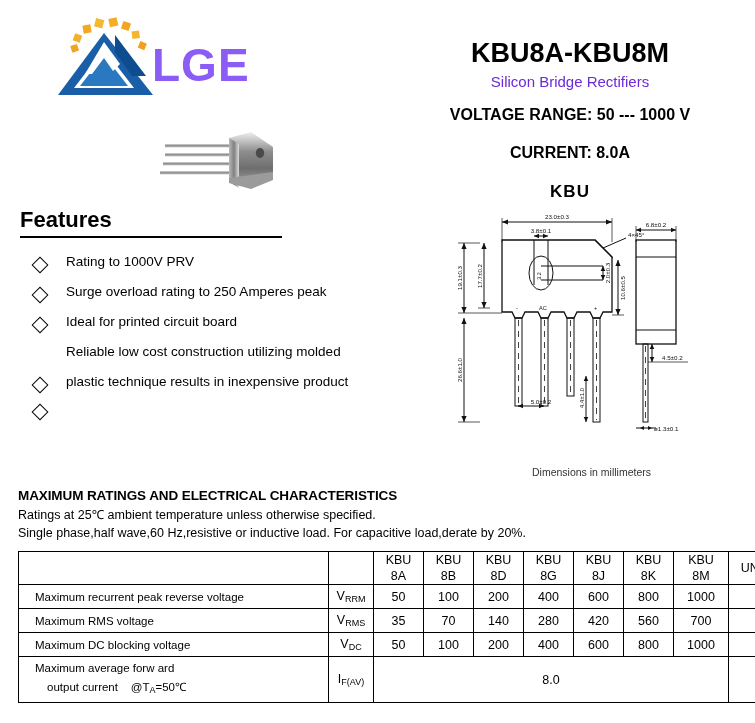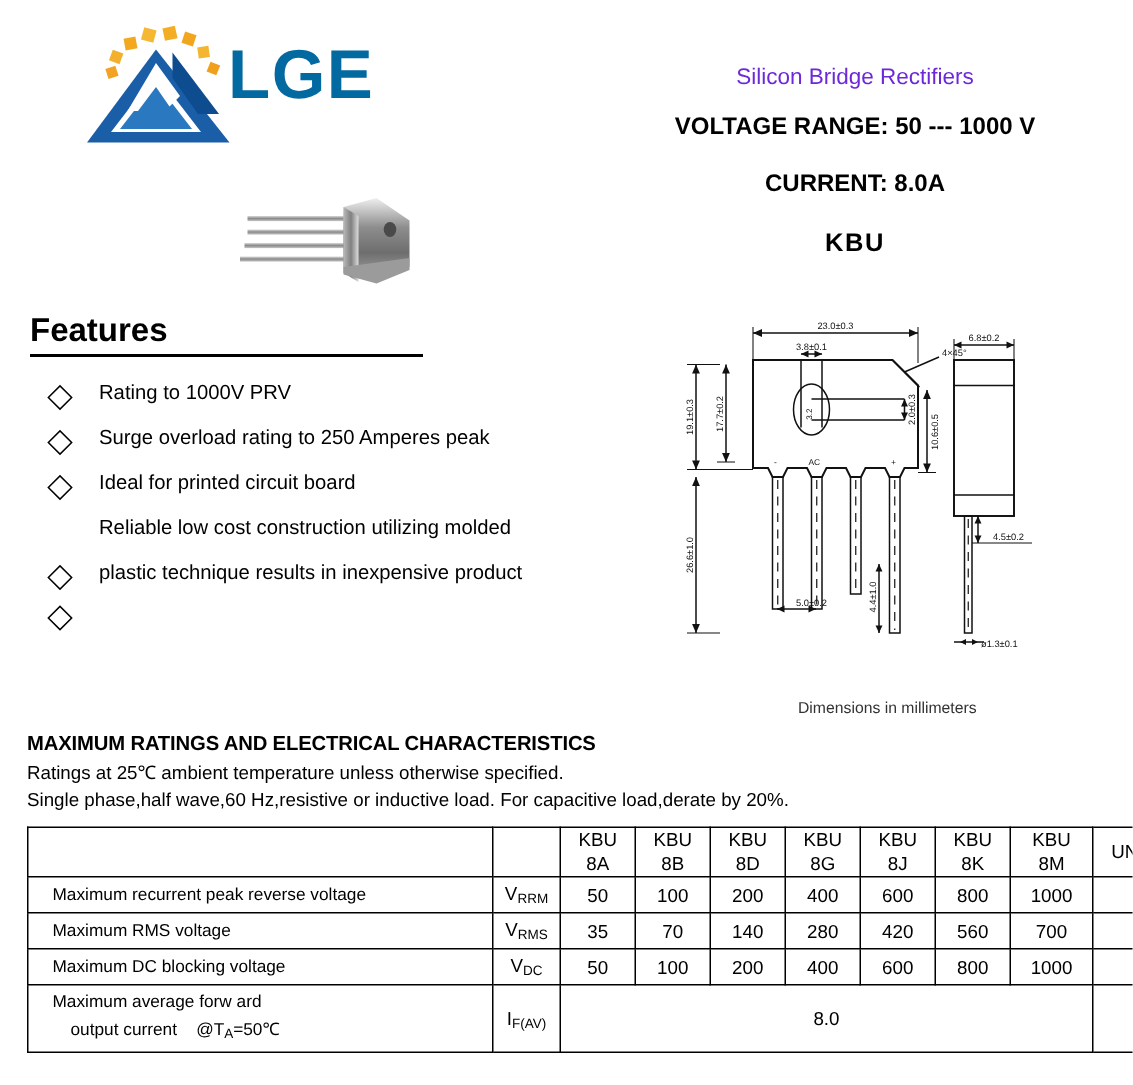--- a/index.html
+++ b/index.html
@@ -10,23 +10,23 @@
     color:#000;
     position:relative;
     overflow:hidden;
   }
   .page{position:relative;width:755px;height:723px;}
 
   
   .logo-wrap{position:absolute;left:36px;top:14px;width:230px;height:86px;}
   .logo-mark{position:absolute;left:22px;top:2px;width:104px;height:82px;}
   .logo-text{
-    position:absolute;left:116px;top:12px;
+    position:absolute;left:116px;top:28px;
     font-size:46px;font-weight:bold;letter-spacing:1px;
-    color:#0369a1;font-family:"Liberation Sans", sans-serif;
+    color:#8b5cf6;font-family:"Liberation Sans", sans-serif;
     line-height:46px;
   }
 
   
   .hdr{position:absolute;left:400px;top:38px;width:340px;text-align:center;}
   .hdr .title{font-size:27px;font-weight:bold;letter-spacing:0px;line-height:30px;}
   .hdr .subtitle{font-size:15px;margin-top:5px;color:#6d28d9;}
   .hdr .spec{font-size:16px;font-weight:bold;margin-top:14px;line-height:22px;}
   .hdr .pkg{font-size:17px;font-weight:bold;margin-top:18px;letter-spacing:1px;}
 
@@ -107,20 +107,21 @@
 
       <path d="M46 39 L70 70 L22 70 Z" fill="#2a79c0"></path>
 
       <path d="M57 19 L88 60 L74 60 L57 36 Z" fill="#0d4c8f"></path>
       <path d="M46 26 L62 48 L55 55 L46 42 L34 58 L27 58 Z" fill="#ffffff"></path>
     </svg>
     <div class="logo-text">LGE</div>
   </div>
 
   <div class="hdr">
+    <div class="title">KBU8A-KBU8M</div>
     <div class="subtitle">Silicon Bridge Rectifiers</div>
     <div class="spec">VOLTAGE  RANGE:   50 --- 1000 V</div>
     <div class="spec" style="margin-top:16px;">CURRENT:  8.0A</div>
     <div class="pkg">KBU</div>
   </div>
 
   <svg class="photo" viewBox="0 0 125 80">
     <defs>
       <linearGradient id="bodyg" x1="0" y1="0" x2="0" y2="1">
         <stop offset="0" stop-color="#efefef"></stop>

